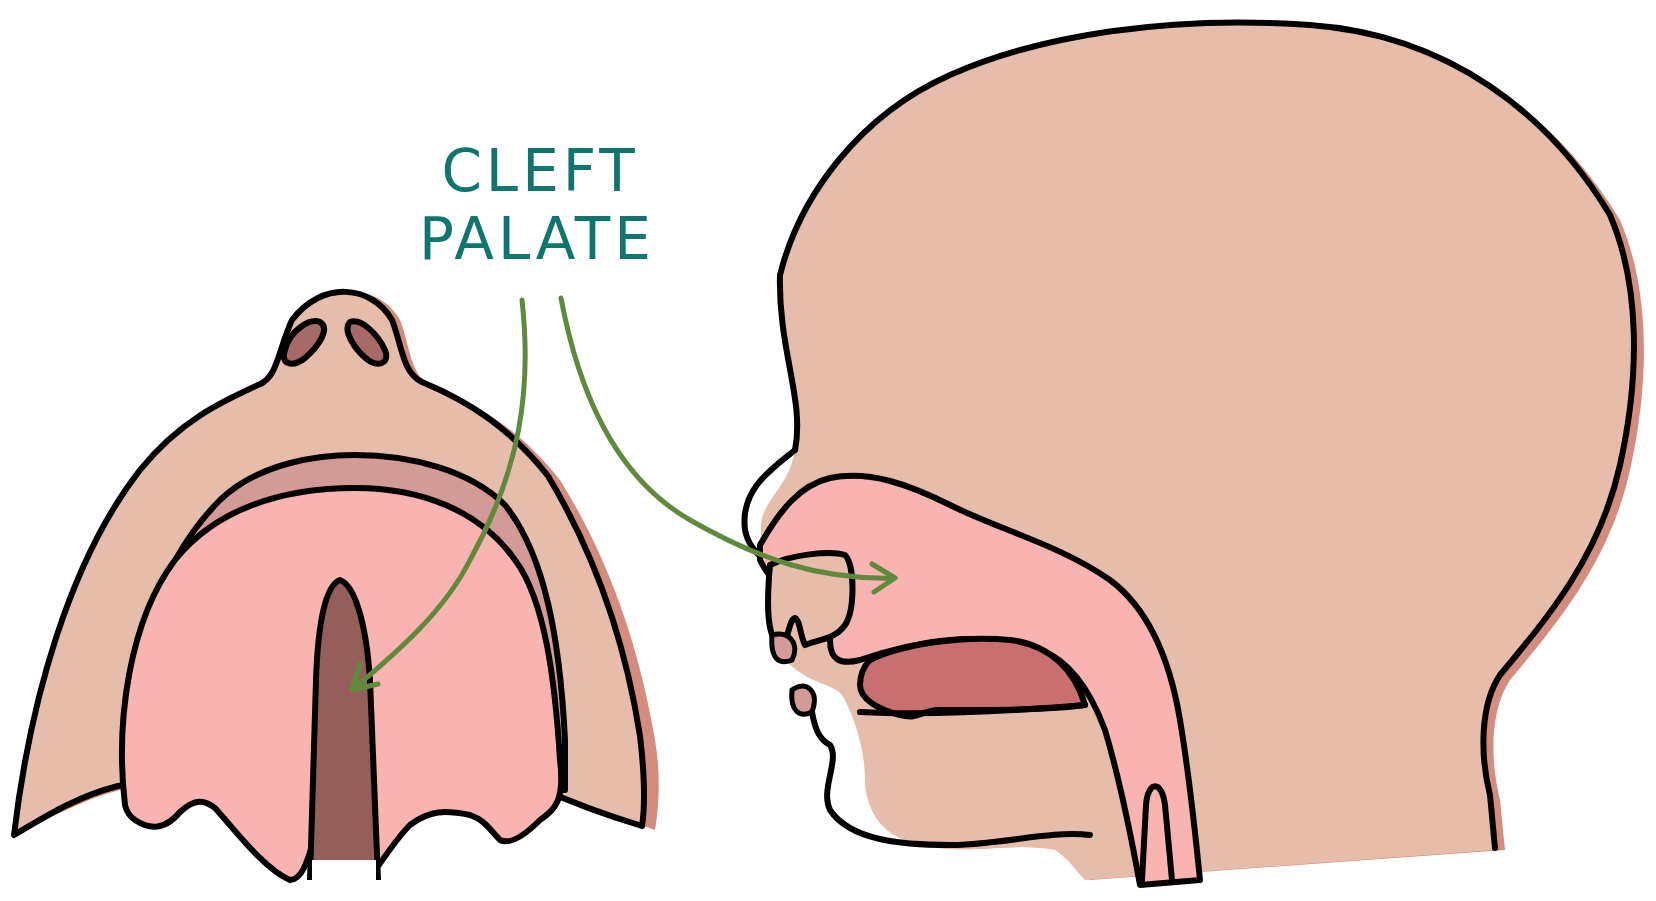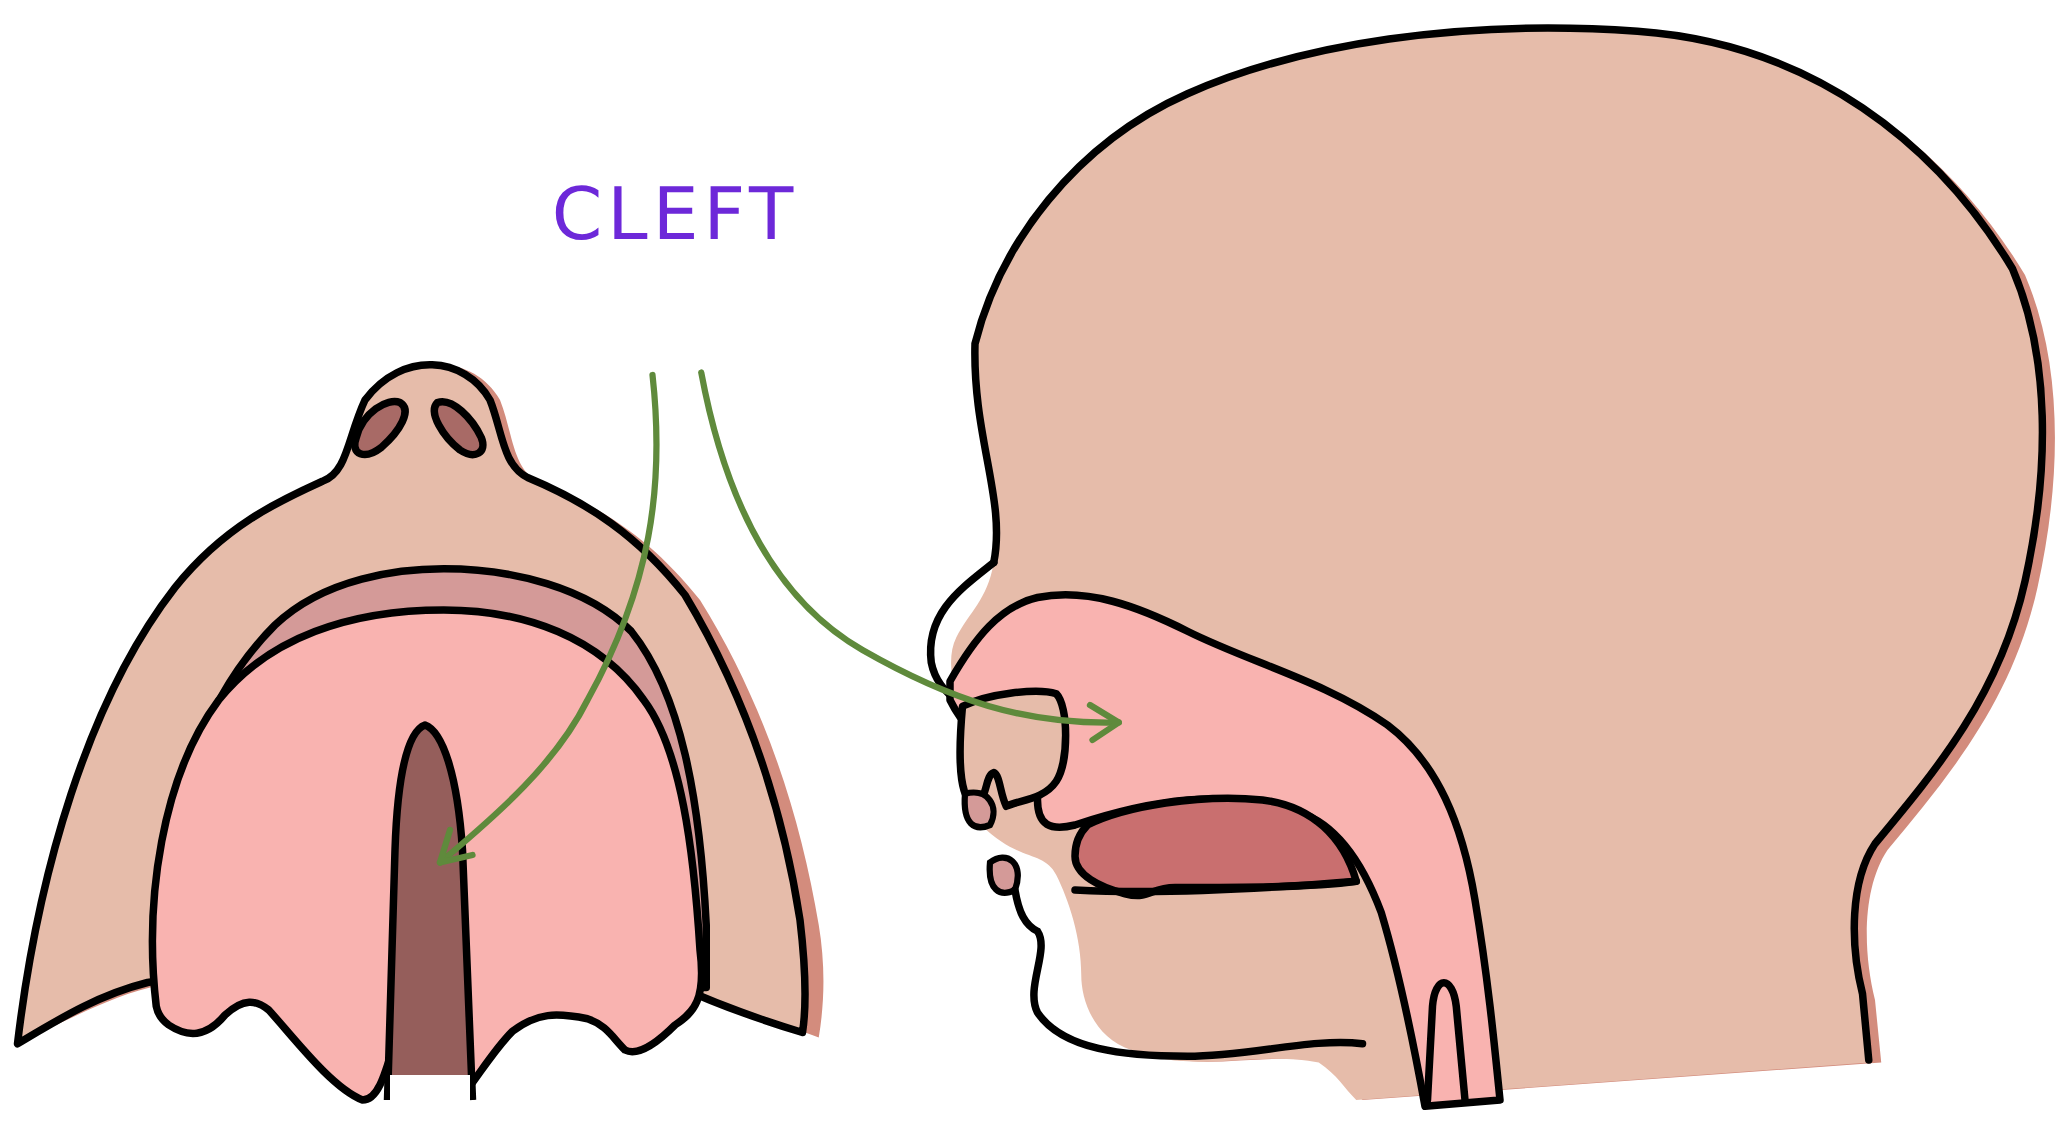--- a/index.html
+++ b/index.html
@@ -1,21 +1,21 @@
 <!DOCTYPE html>
 <html><head>
   <meta charset="utf-8">
   <style>
     html, body { margin: 0; padding: 0; background: #ffffff; }
     body { width: 1656px; height: 901px; position: relative; overflow: hidden; }
     #stage { position: absolute; left: 0; top: 0; width: 1656px; height: 901px; }
     .label {
       position: absolute;
       font-family: "DejaVu Sans", sans-serif;
-      color: #6d28d9;
+      color: #0f766e;
       font-size: 58px;
       letter-spacing: 4px;
       line-height: 66px;
       text-align: center;
       font-weight: normal;
     }
     #label-line1 { left: 430px; top: 138px; width: 220px; }
     #label-line2 { left: 412px; top: 206px; width: 250px; }
   </style>
 </head>
@@ -71,13 +71,14 @@
     <g>
       <path d="M 522 300 C 532 390 520 470 470 560 C 445 610 400 650 352 690" fill="none" stroke="#5f8a3c" stroke-width="5" stroke-linecap="round"></path>
       <path d="M 352 690 L 378 684 M 352 690 L 360 664" fill="none" stroke="#5f8a3c" stroke-width="5" stroke-linecap="round"></path>
 
       <path d="M 561 298 C 580 400 620 480 690 520 C 760 560 820 580 895 578" fill="none" stroke="#5f8a3c" stroke-width="5" stroke-linecap="round"></path>
       <path d="M 895 578 L 872 564 M 895 578 L 874 592" fill="none" stroke="#5f8a3c" stroke-width="5" stroke-linecap="round"></path>
     </g>
   </svg>
 
   <div class="label" id="label-line1">CLEFT</div>
+  <div class="label" id="label-line2">PALATE</div>
 </div>
 
 </body></html>

